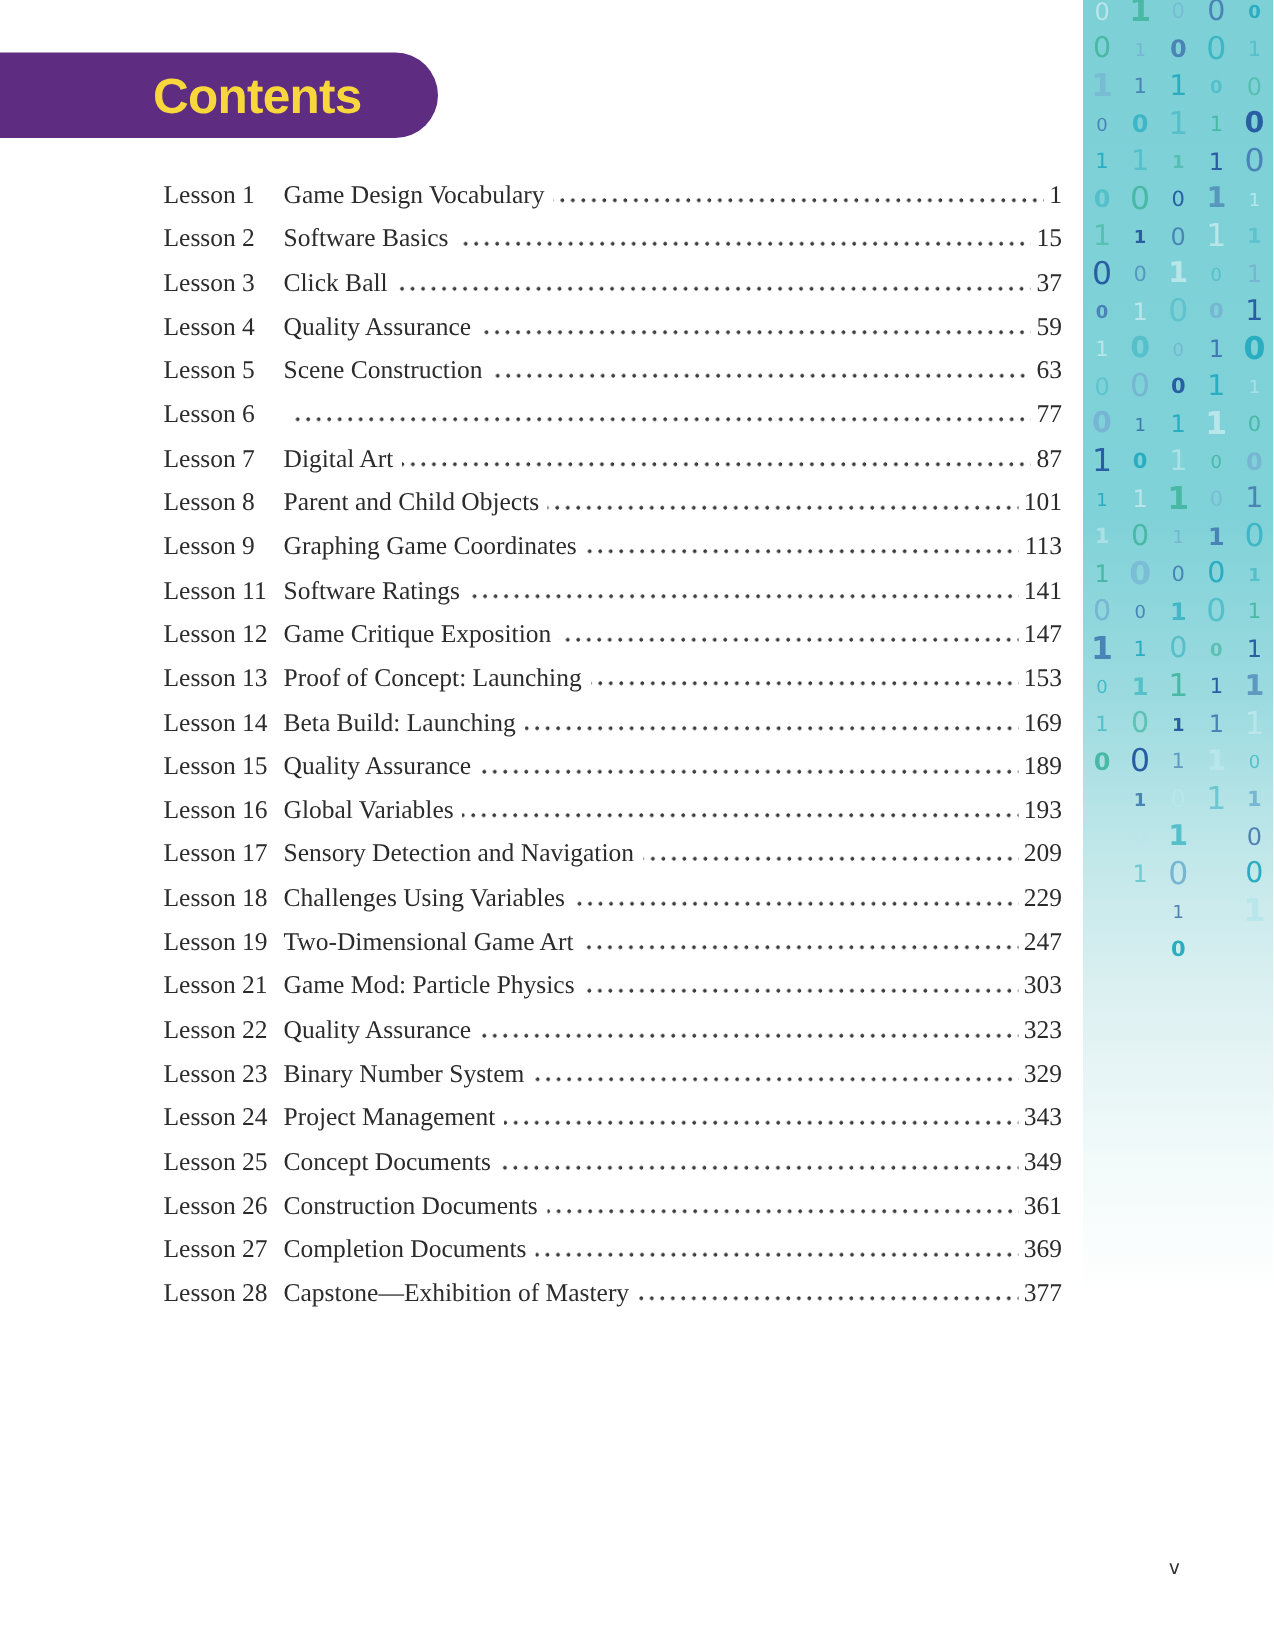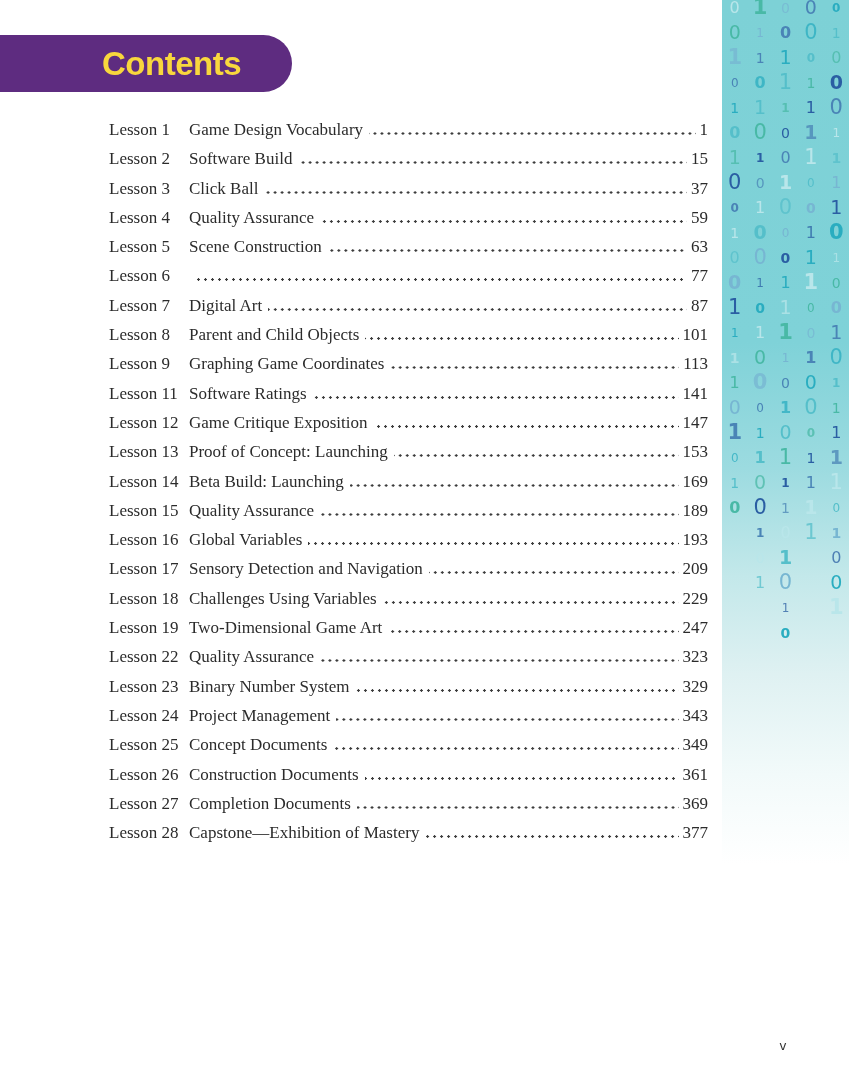--- a/index.html
+++ b/index.html
@@ -244,21 +244,21 @@
   <div class="toc" id="toc">
   <div class="toc-row">
     <span class="lesson-label">Lesson 1</span>
     <span class="lesson-title">Game Design Vocabulary</span>
     <span class="leader"></span>
     <span class="page-num">1</span>
   </div>
 
   <div class="toc-row">
     <span class="lesson-label">Lesson 2</span>
-    <span class="lesson-title">Software Build</span>
+    <span class="lesson-title">Software Basics</span>
     <span class="leader"></span>
     <span class="page-num">15</span>
   </div>
 
   <div class="toc-row">
     <span class="lesson-label">Lesson 3</span>
     <span class="lesson-title">Click Ball</span>
     <span class="leader"></span>
     <span class="page-num">37</span>
   </div>
@@ -362,20 +362,26 @@
   </div>
 
   <div class="toc-row">
     <span class="lesson-label">Lesson 19</span>
     <span class="lesson-title">Two-Dimensional Game Art</span>
     <span class="leader"></span>
     <span class="page-num">247</span>
   </div>
 
 
+  <div class="toc-row">
+    <span class="lesson-label">Lesson 21</span>
+    <span class="lesson-title">Game Mod: Particle Physics</span>
+    <span class="leader"></span>
+    <span class="page-num">303</span>
+  </div>
 
   <div class="toc-row">
     <span class="lesson-label">Lesson 22</span>
     <span class="lesson-title">Quality Assurance</span>
     <span class="leader"></span>
     <span class="page-num">323</span>
   </div>
 
   <div class="toc-row">
     <span class="lesson-label">Lesson 23</span>

